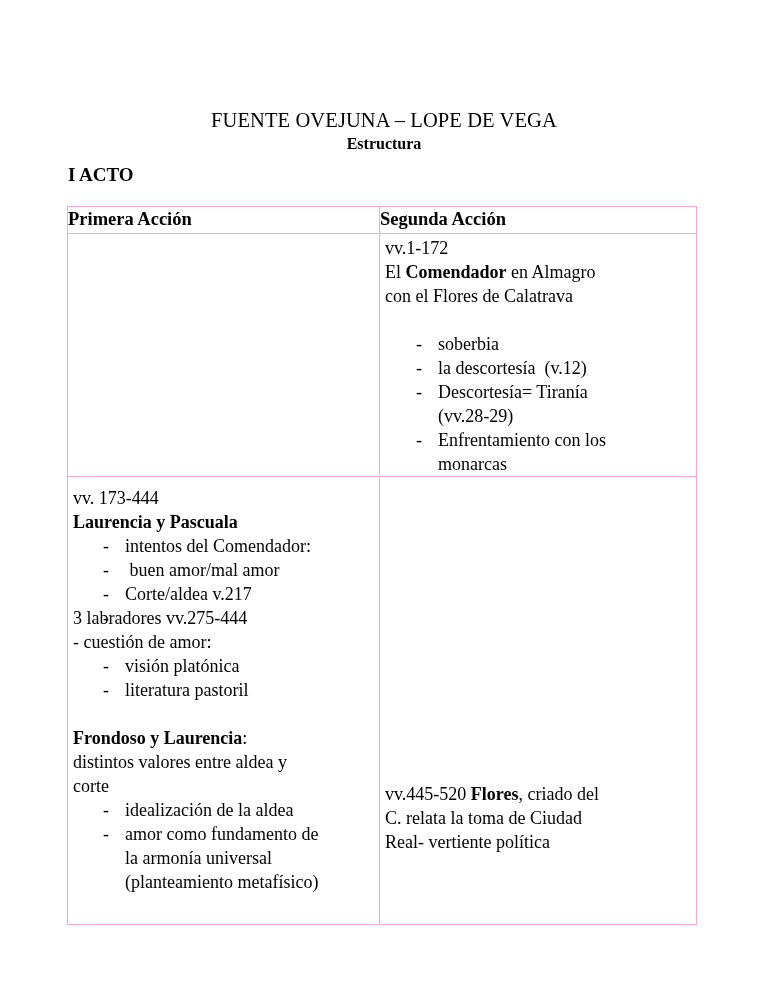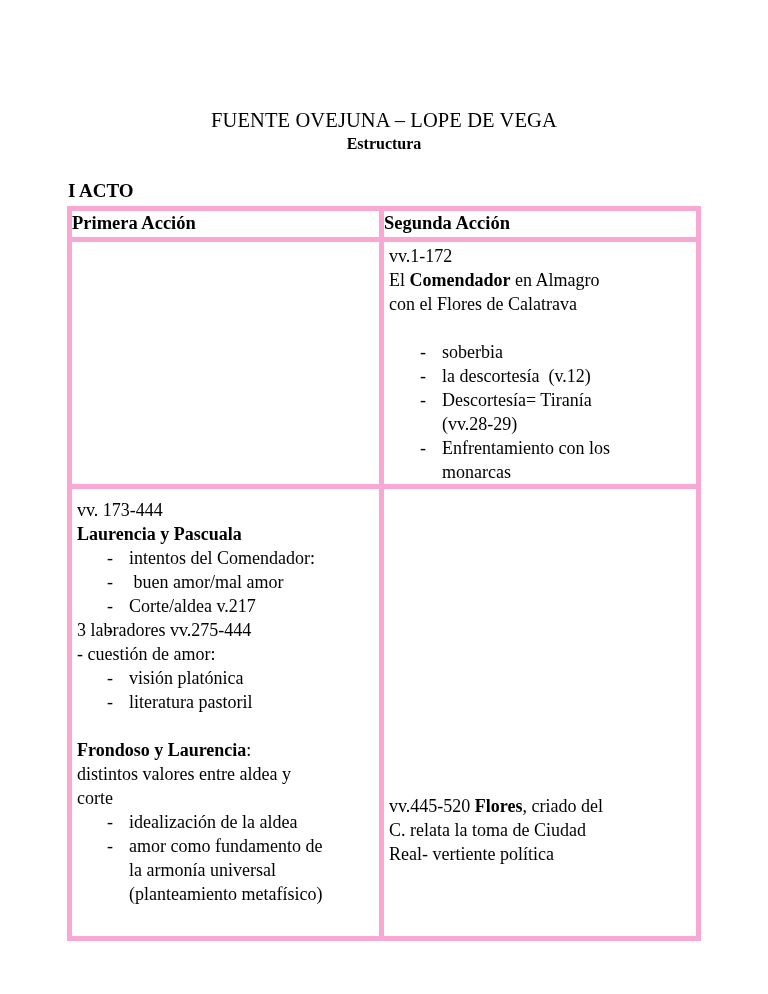--- a/index.html
+++ b/index.html
@@ -43,37 +43,37 @@
     text-align: center;
     font-weight: bold;
     font-size: 16px;
     line-height: 22px;
   }
 
   
   .act-heading {
     position: absolute;
     left: 68px;
-    top: 180px;
+    top: 164px;
     font-weight: bold;
     font-size: 19px;
     line-height: 22px;
   }
 
   
   .struct-table {
     position: absolute;
     left: 67px;
     top: 206px;
     width: 629px;
     border-collapse: collapse;
     table-layout: fixed;
   }
   .struct-table td, .struct-table th {
-    border: 5px solid #f9a8d4;
+    border: 1px solid #f9a8d4;
     vertical-align: top;
     padding: 0;
     text-align: left;
   }
   .col-left  { width: 312px; }
   .col-right { width: 317px; }
 
   .hdr-cell {
     height: 26px;
     font-weight: bold;

